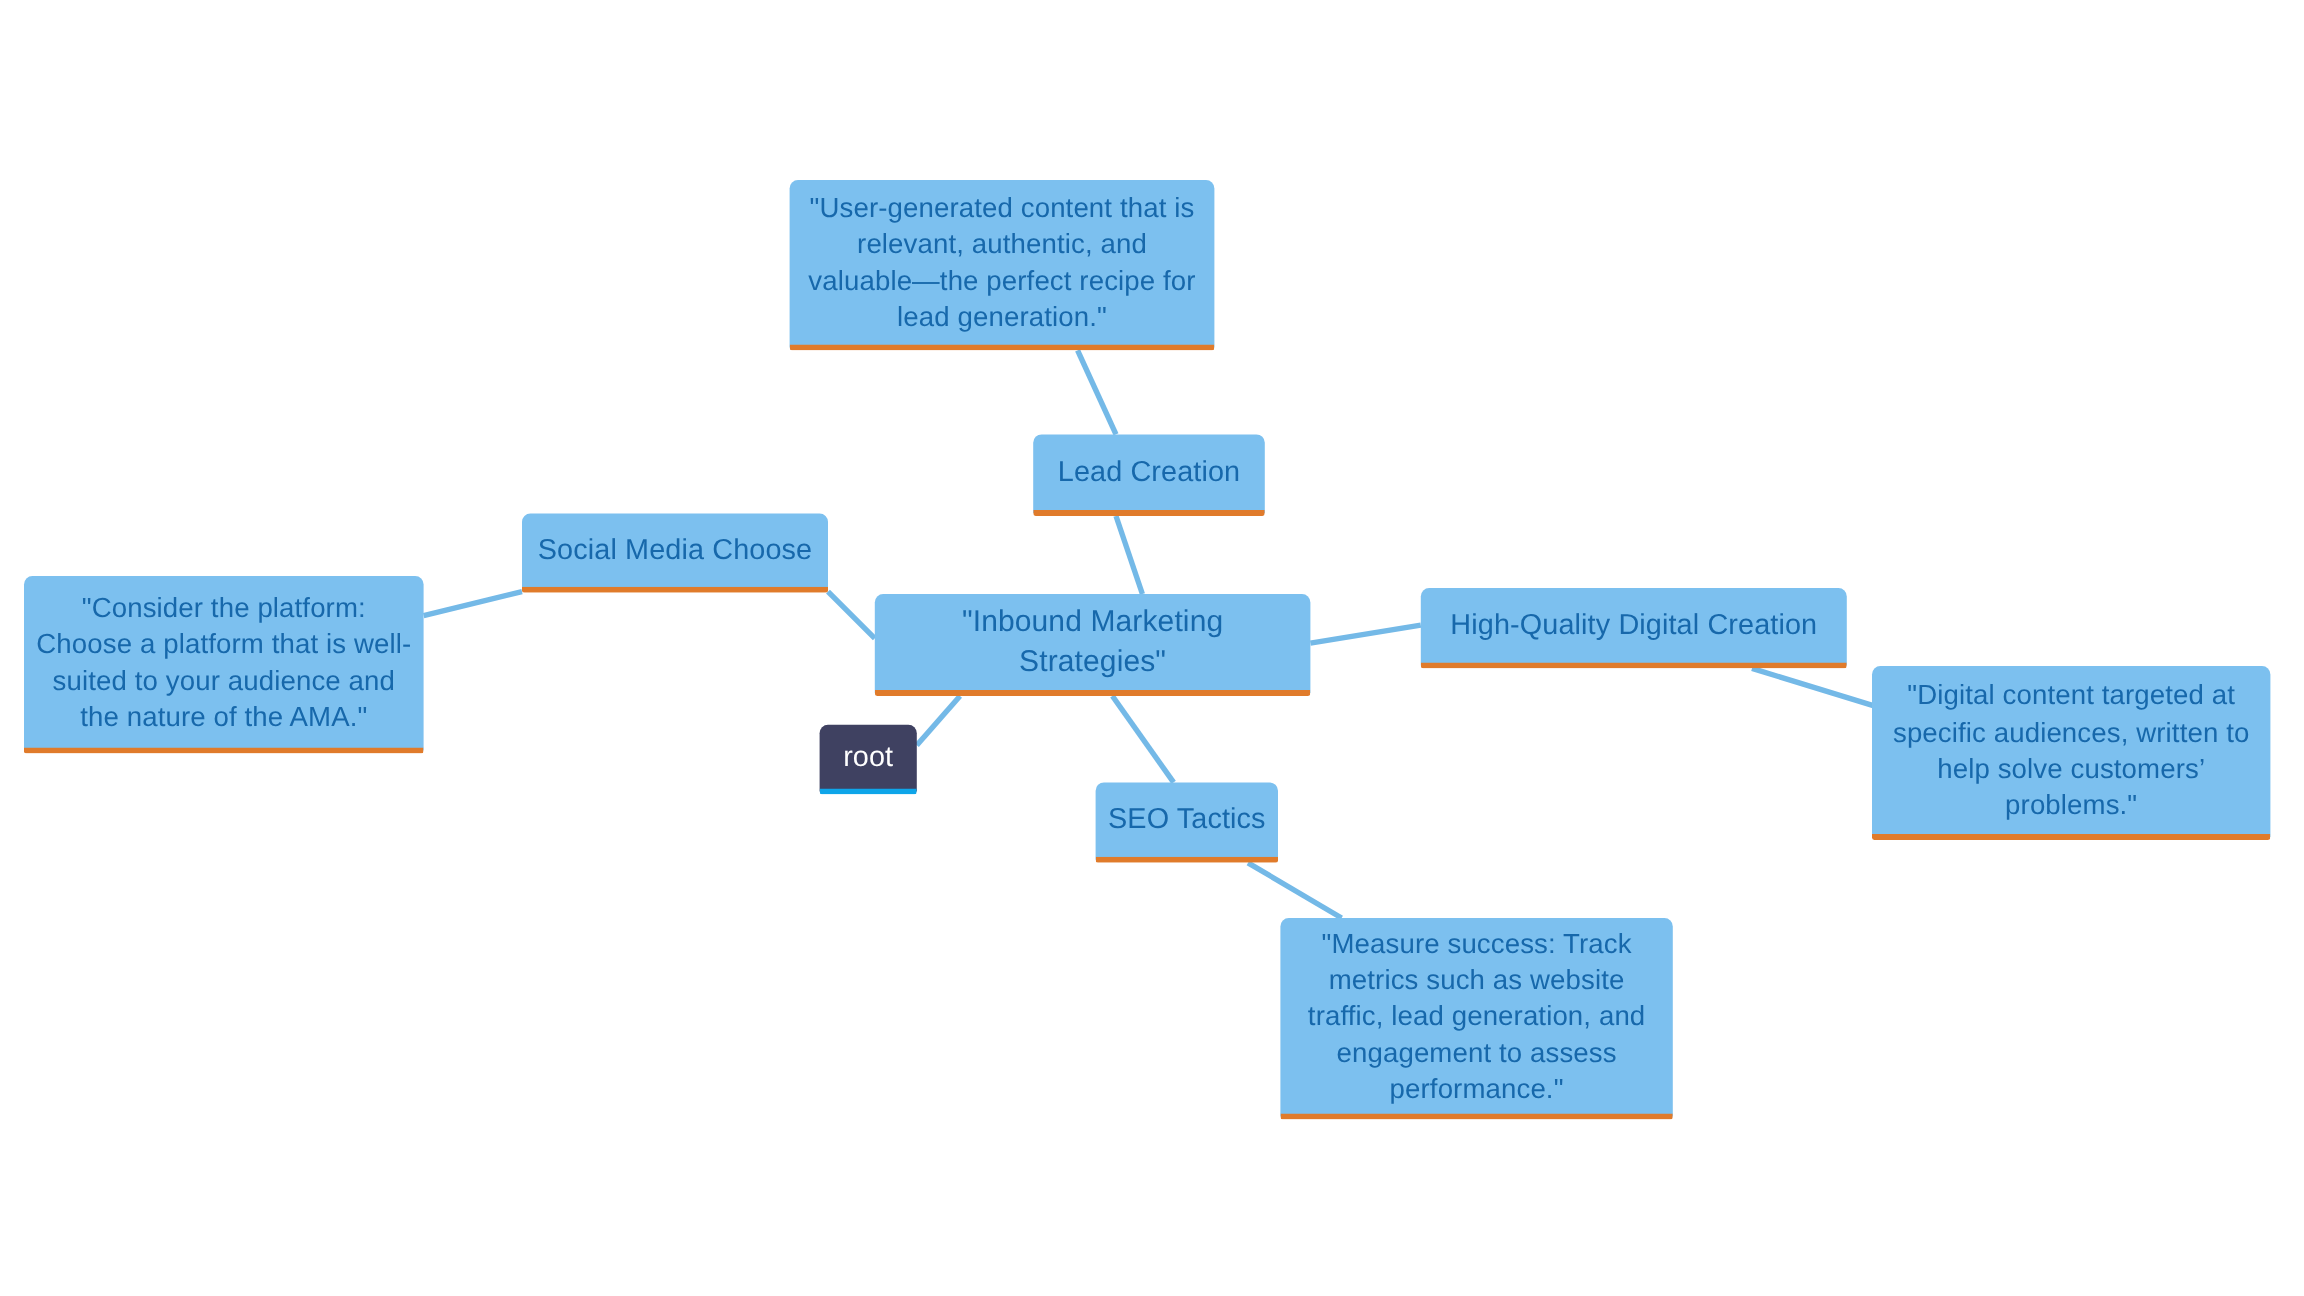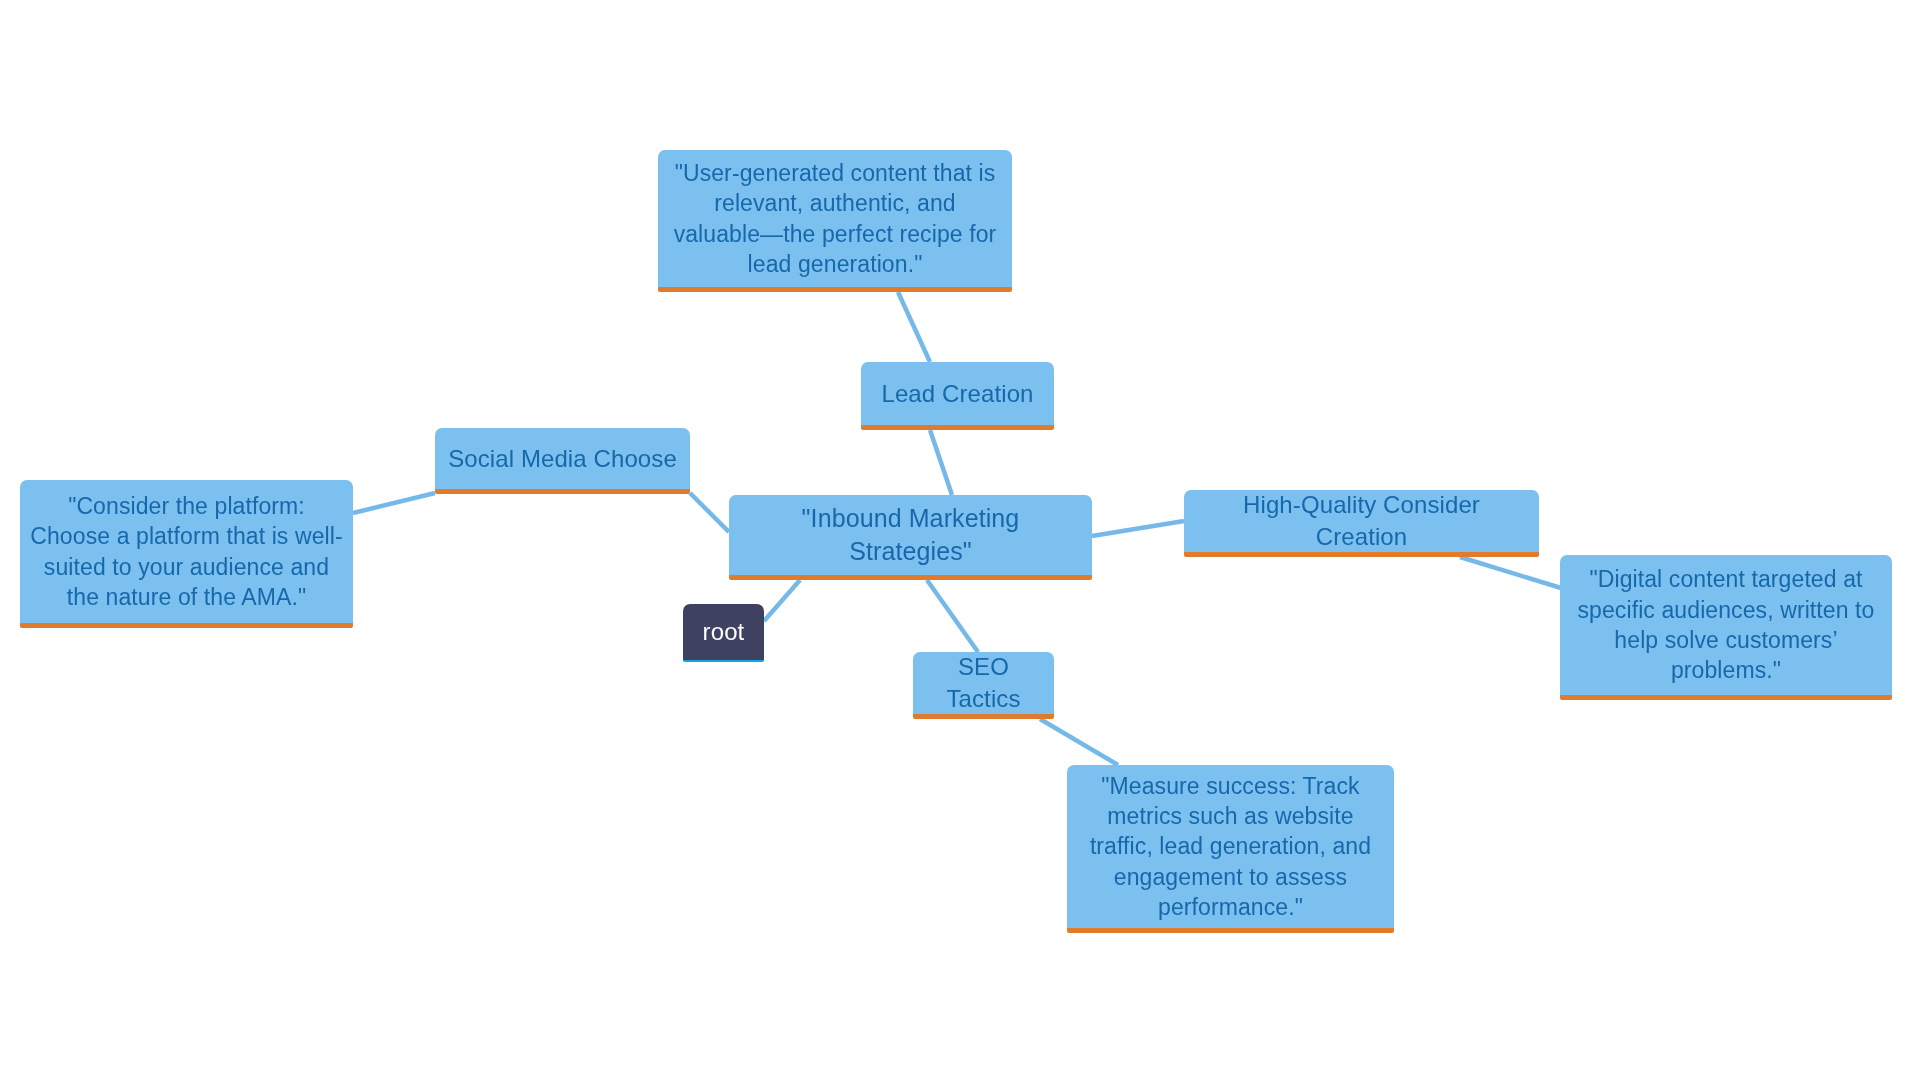--- a/index.html
+++ b/index.html
@@ -45,21 +45,21 @@
     padding: 4px 10px;
   }
   .node-label {
     display: block;
     width: 100%;
     white-space: pre-line;
   }
   .node.root-node {
     background: #3f4161;
     color: #ffffff;
-    border-bottom: 2px solid #0ea5e9;
+    border-bottom: 5px solid #0ea5e9;
     border-radius: 7px 7px 2px 2px;
   }
 </style>
 </head>
 <body>
 
 <div id="canvas">
   <svg id="edges" viewBox="0 0 1920 1080" preserveAspectRatio="none">
       <line x1="764" y1="621" x2="800" y2="580" stroke="#74b9e7" stroke-width="4.5" stroke-linecap="butt"></line>
       <line x1="729" y1="532" x2="690" y2="493" stroke="#74b9e7" stroke-width="4.5" stroke-linecap="butt"></line>
@@ -84,25 +84,25 @@
       <div class="node" style="left: 20px; top: 480px; width: 333px; height: 148px; font-size: 23px;">
         <span class="node-label">"Consider the platform: Choose a platform that is well-suited to your audience and the nature of the AMA."</span>
       </div>
       <div class="node" style="left: 861px; top: 362px; width: 193px; height: 68px; font-size: 24px;">
         <span class="node-label">Lead Creation</span>
       </div>
       <div class="node" style="left: 658px; top: 150px; width: 354px; height: 142px; font-size: 23px;">
         <span class="node-label">"User-generated content that is relevant, authentic, and valuable—the perfect recipe for lead generation."</span>
       </div>
       <div class="node" style="left: 1184px; top: 490px; width: 355px; height: 67px; font-size: 24px;">
-        <span class="node-label">High-Quality Consider Creation</span>
+        <span class="node-label">High-Quality Digital Creation</span>
       </div>
       <div class="node" style="left: 1560px; top: 555px; width: 332px; height: 145px; font-size: 23px;">
         <span class="node-label">"Digital content targeted at specific audiences, written to help solve customers’ problems."</span>
       </div>
-      <div class="node" style="left: 913px; top: 652px; width: 141px; height: 67px; font-size: 24px;">
+      <div class="node" style="left: 913px; top: 652px; width: 152px; height: 67px; font-size: 24px;">
         <span class="node-label">SEO Tactics</span>
       </div>
       <div class="node" style="left: 1067px; top: 765px; width: 327px; height: 168px; font-size: 23px;">
         <span class="node-label">"Measure success: Track metrics such as website traffic, lead generation, and engagement to assess performance."</span>
       </div>
     </div>
 </div>
 
 </body></html>

